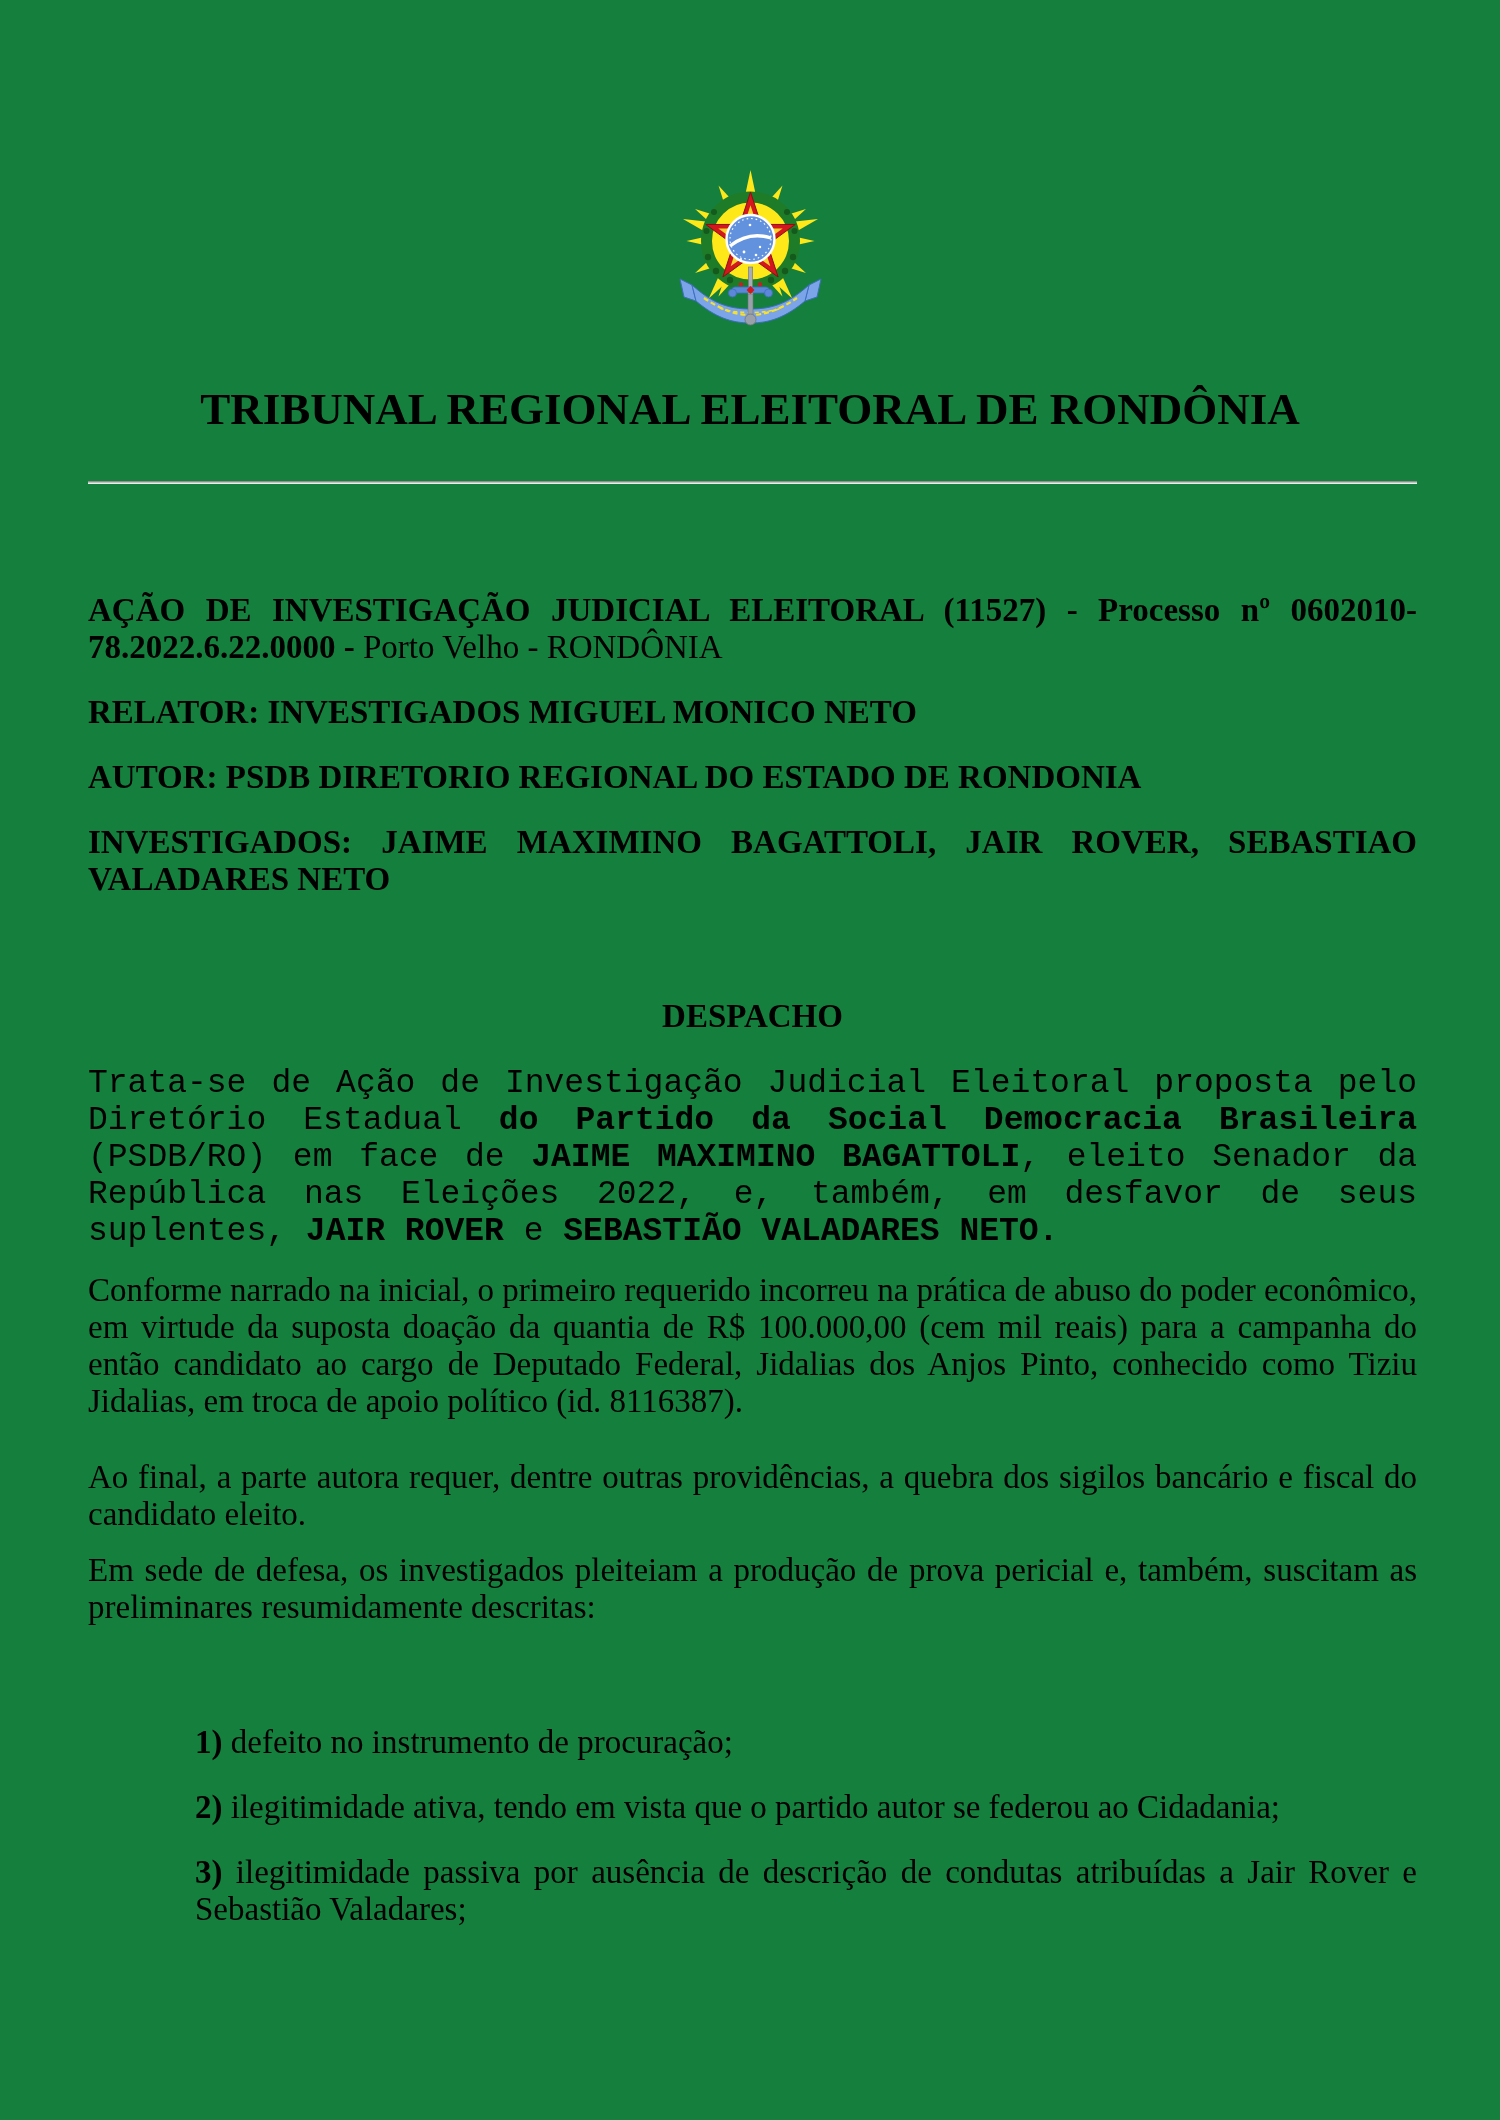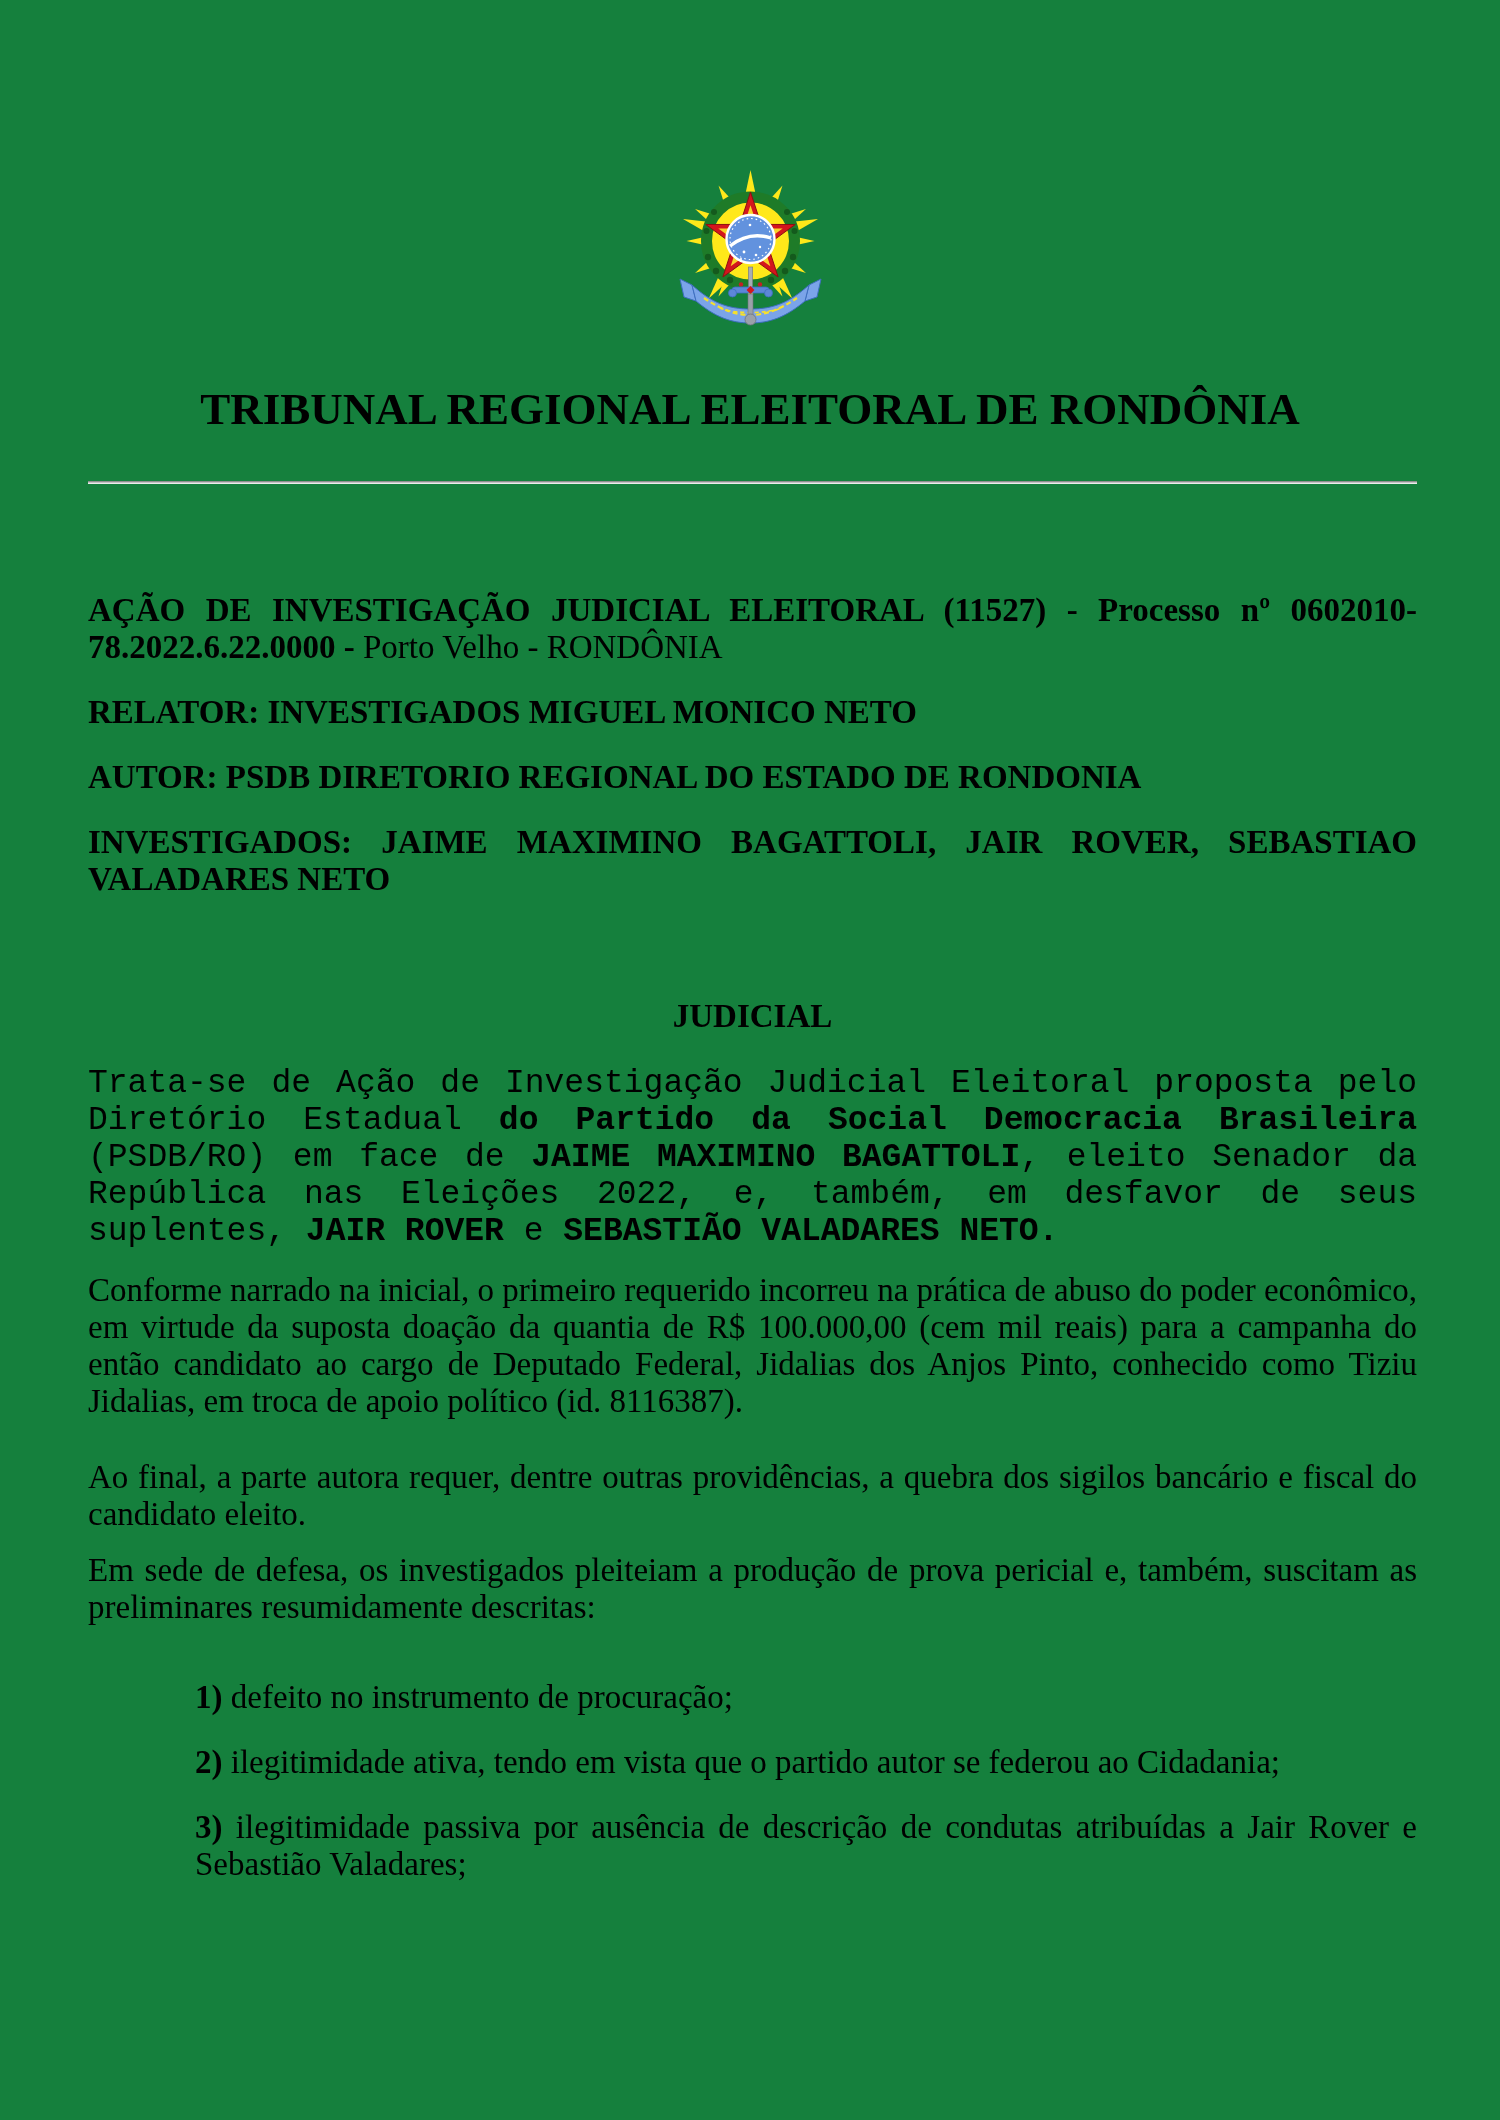--- a/index.html
+++ b/index.html
@@ -44,21 +44,21 @@
     text-align:center;
     margin:100px 0 0 0;
   }
   .item { margin-left:107px; }
   .mt-108 { margin-top:108px; }
   .mt-94  { margin-top:94px; }
   .mt-30  { margin-top:30px;font-family:Liberation Mono, monospace; }
   .mt-22  { margin-top:22px; }
   .mt-31  { margin-top:39px; }
   .mt-27  { margin-top:19px; }
-  .mt-96  { margin-top:53px; }
+  .mt-96  { margin-top:98px; }
 </style>
 </head>
 <body>
 
 <div class="page">
 
   <div class="emblem">
     <svg viewBox="0 0 145 166" width="145" height="166">
 
       <g fill="#FFE81A">
@@ -147,21 +147,21 @@
     <div class="divider"></div>
 
     <p class="para mt-108"><b>AÇÃO DE INVESTIGAÇÃO JUDICIAL ELEITORAL (11527) - Processo nº 0602010-78.2022.6.22.0000 - </b><span>Porto Velho - RONDÔNIA</span></p>
 
     <p class="para"><b>RELATOR: INVESTIGADOS MIGUEL MONICO NETO</b></p>
 
     <p class="para"><b>AUTOR: PSDB DIRETORIO REGIONAL DO ESTADO DE RONDONIA</b></p>
 
     <p class="para"><b>INVESTIGADOS: JAIME MAXIMINO BAGATTOLI, JAIR ROVER, SEBASTIAO VALADARES NETO</b></p>
 
-    <p class="section-title">JUDICIAL</p>
+    <p class="section-title">DESPACHO</p>
 
 
     <p class="para mt-30"><span>Trata-se de Ação de Investigação Judicial Eleitoral proposta pelo Diretório Estadual </span><b>do Partido da Social Democracia Brasileira</b><span> (PSDB/RO) em face de </span><b>JAIME MAXIMINO BAGATTOLI</b><span>, eleito Senador da República nas Eleições 2022, e, também, em desfavor de seus suplentes, </span><b>JAIR ROVER</b><span> e </span><b>SEBASTIÃO VALADARES NETO.</b></p>
 
     <p class="para mt-22"><span>Conforme narrado na inicial, o primeiro requerido incorreu na prática de abuso do poder econômico, em virtude da suposta doação da quantia de R$ 100.000,00 (cem mil reais) para a campanha do então candidato ao cargo de Deputado Federal, Jidalias dos Anjos Pinto, conhecido como Tiziu Jidalias, em troca de apoio político (id. 8116387).</span></p>
 
     <p class="para mt-31"><span>Ao final, a parte autora requer, dentre outras providências, a quebra dos sigilos bancário e fiscal do candidato eleito.</span></p>
 
     <p class="para mt-27"><span>Em sede de defesa, os investigados pleiteiam a produção de prova pericial e, também, suscitam as preliminares resumidamente descritas:</span></p>
 

